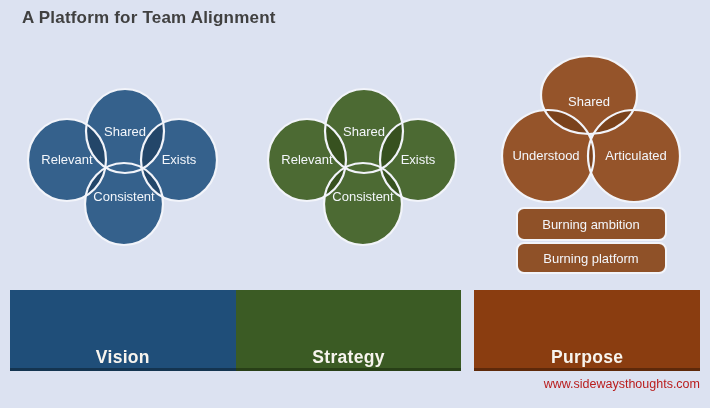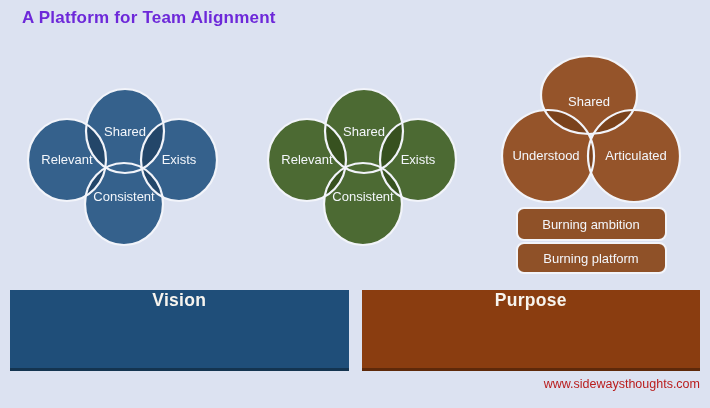--- a/index.html
+++ b/index.html
@@ -5,21 +5,21 @@
   html, body { margin: 0; padding: 0; }
   body {
     width: 710px; height: 408px;
     background: #dce2f1;
     font-family: "Liberation Sans", sans-serif;
     position: relative;
     overflow: hidden;
   }
   .page-title {
     position: absolute; left: 22px; top: 8px;
-    font-size: 17px; font-weight: bold; color: #6d28d9;
+    font-size: 17px; font-weight: bold; color: #404040;
     letter-spacing: 0.2px;
   }
   .diagram-svg { position: absolute; left: 0; top: 0; }
   .circle-label {
     font-family: "Liberation Sans", sans-serif;
     font-size: 13px; fill: #f3f6fb;
   }
   .box-label {
     font-family: "Liberation Sans", sans-serif;
     font-size: 13px; fill: #f3f6fb;
@@ -29,21 +29,21 @@
   .fill-strategy { fill: #4c6a33; } .lens-strategy { fill: #37511f; }
   .fill-purpose  { fill: #95542a; } .lens-purpose  { fill: #7a421c; }
   .ambition-box { fill: #8f5128; stroke: #f2f4fa; stroke-width: 2px; }
 
   .bars-row {
     position: absolute; left: 10px; top: 290px;
     width: 690px; height: 81px;
     display: flex;
   }
   .bar {
-    flex: 1 1 0; display: flex; align-items: flex-start; justify-content: center;
+    flex: 1 1 0; display: flex; align-items: flex-end; justify-content: center;
     color: #f7f4ee; font-size: 17.5px; font-weight: bold;
     letter-spacing: 0.3px;
   }
   .bar-vision   { background: #1f4e79; border-bottom: 3px solid #143450; }
   .bar-strategy { background: #3b5b24; border-bottom: 3px solid #283f17; }
   .bar-purpose  { background: #8a3d10; border-bottom: 3px solid #5e290a; margin-left: 13px; }
 
   .footer-url {
     position: absolute; right: 10px; top: 377px;
     font-size: 12.5px; color: #b91c1c;
@@ -134,18 +134,21 @@
     <rect class="ambition-box" x="517" y="243" width="149" height="30" rx="7"></rect>
     <text class="box-label" x="591" y="229" text-anchor="middle">Burning ambition</text>
     <text class="box-label" x="591" y="263" text-anchor="middle">Burning platform</text>
   </g>
 </svg>
 
 <div class="bars-row">
   <div class="bar bar-vision">
     <span>Vision</span>
   </div>
+  <div class="bar bar-strategy">
+    <span>Strategy</span>
+  </div>
   <div class="bar bar-purpose">
     <span>Purpose</span>
   </div>
 </div>
 
 <div class="footer-url">www.sidewaysthoughts.com</div>
 
 </body></html>

